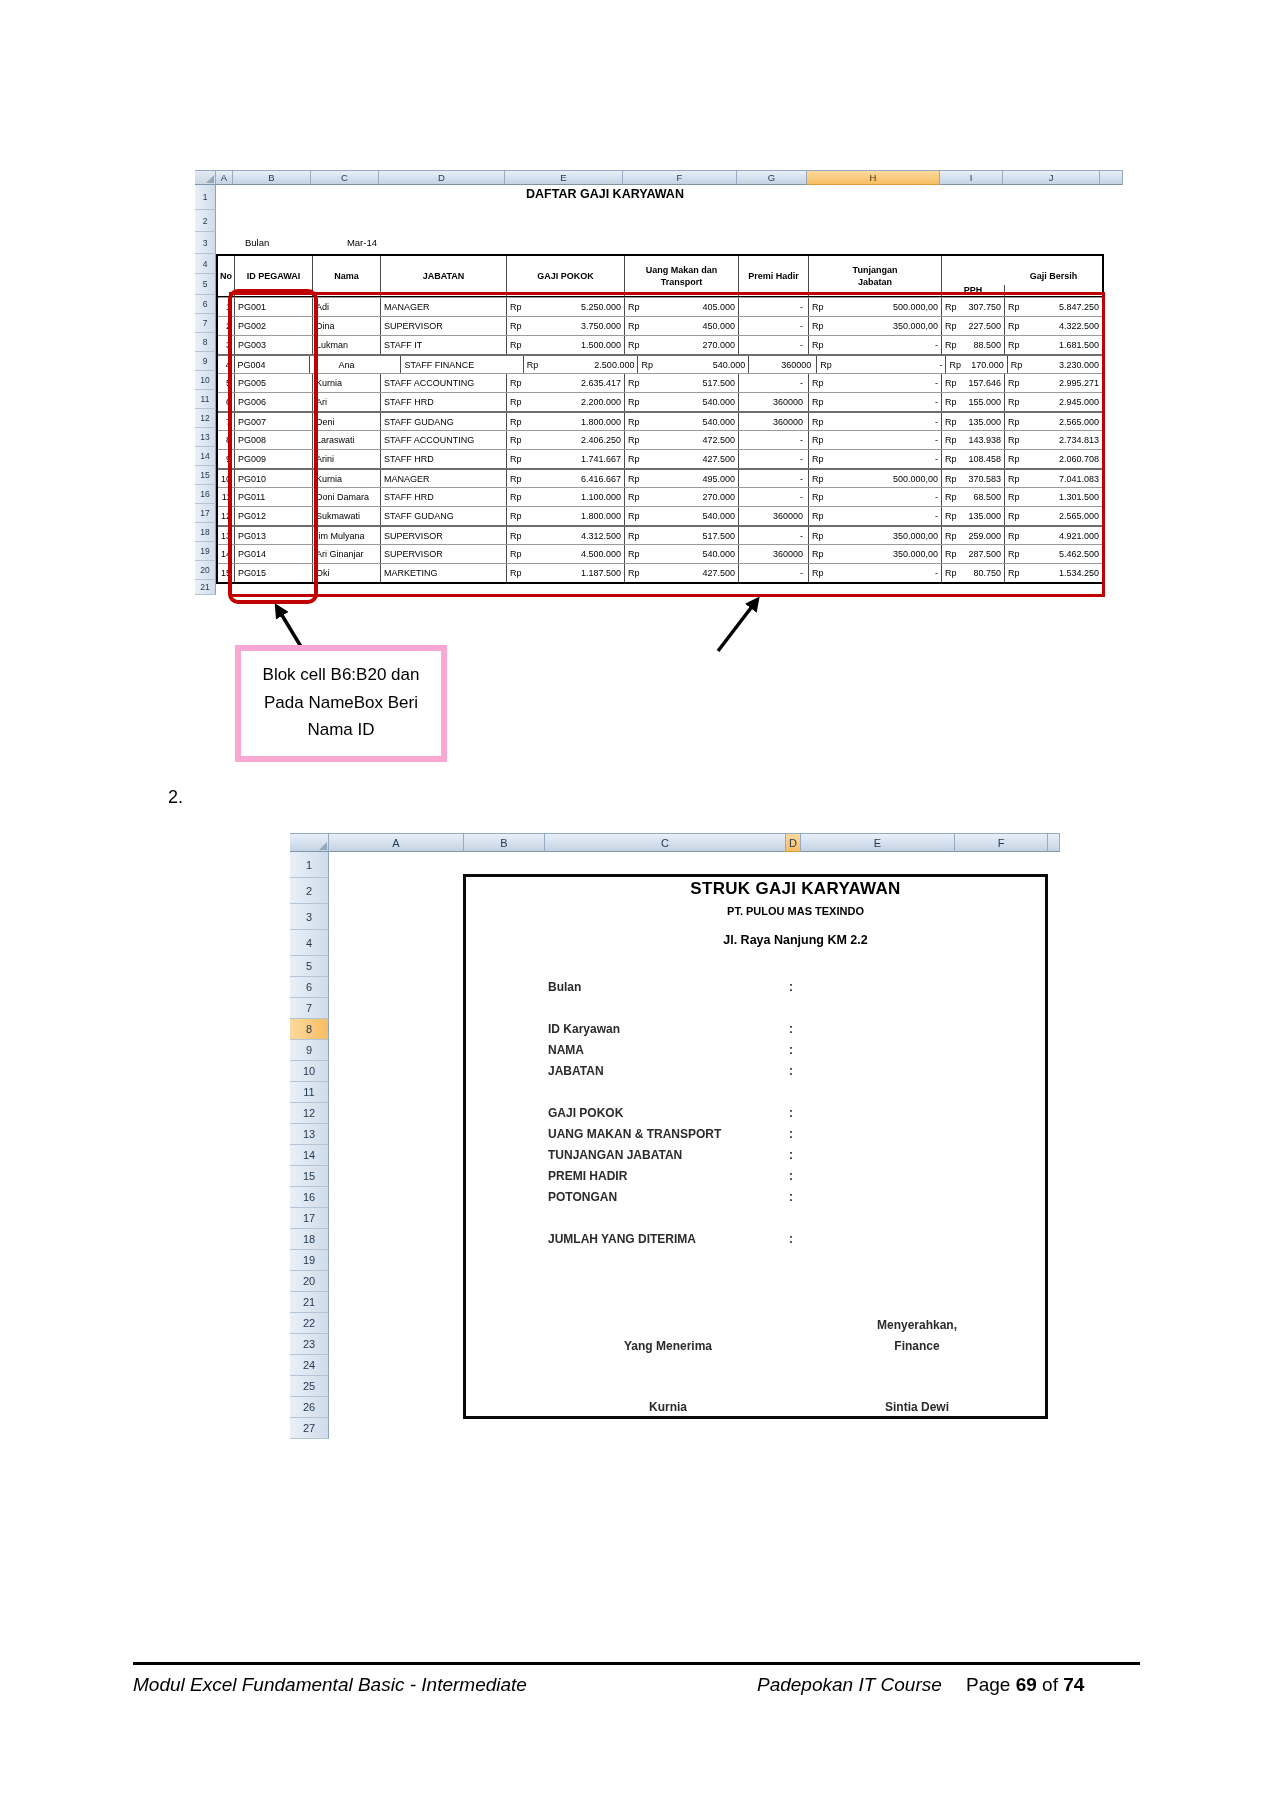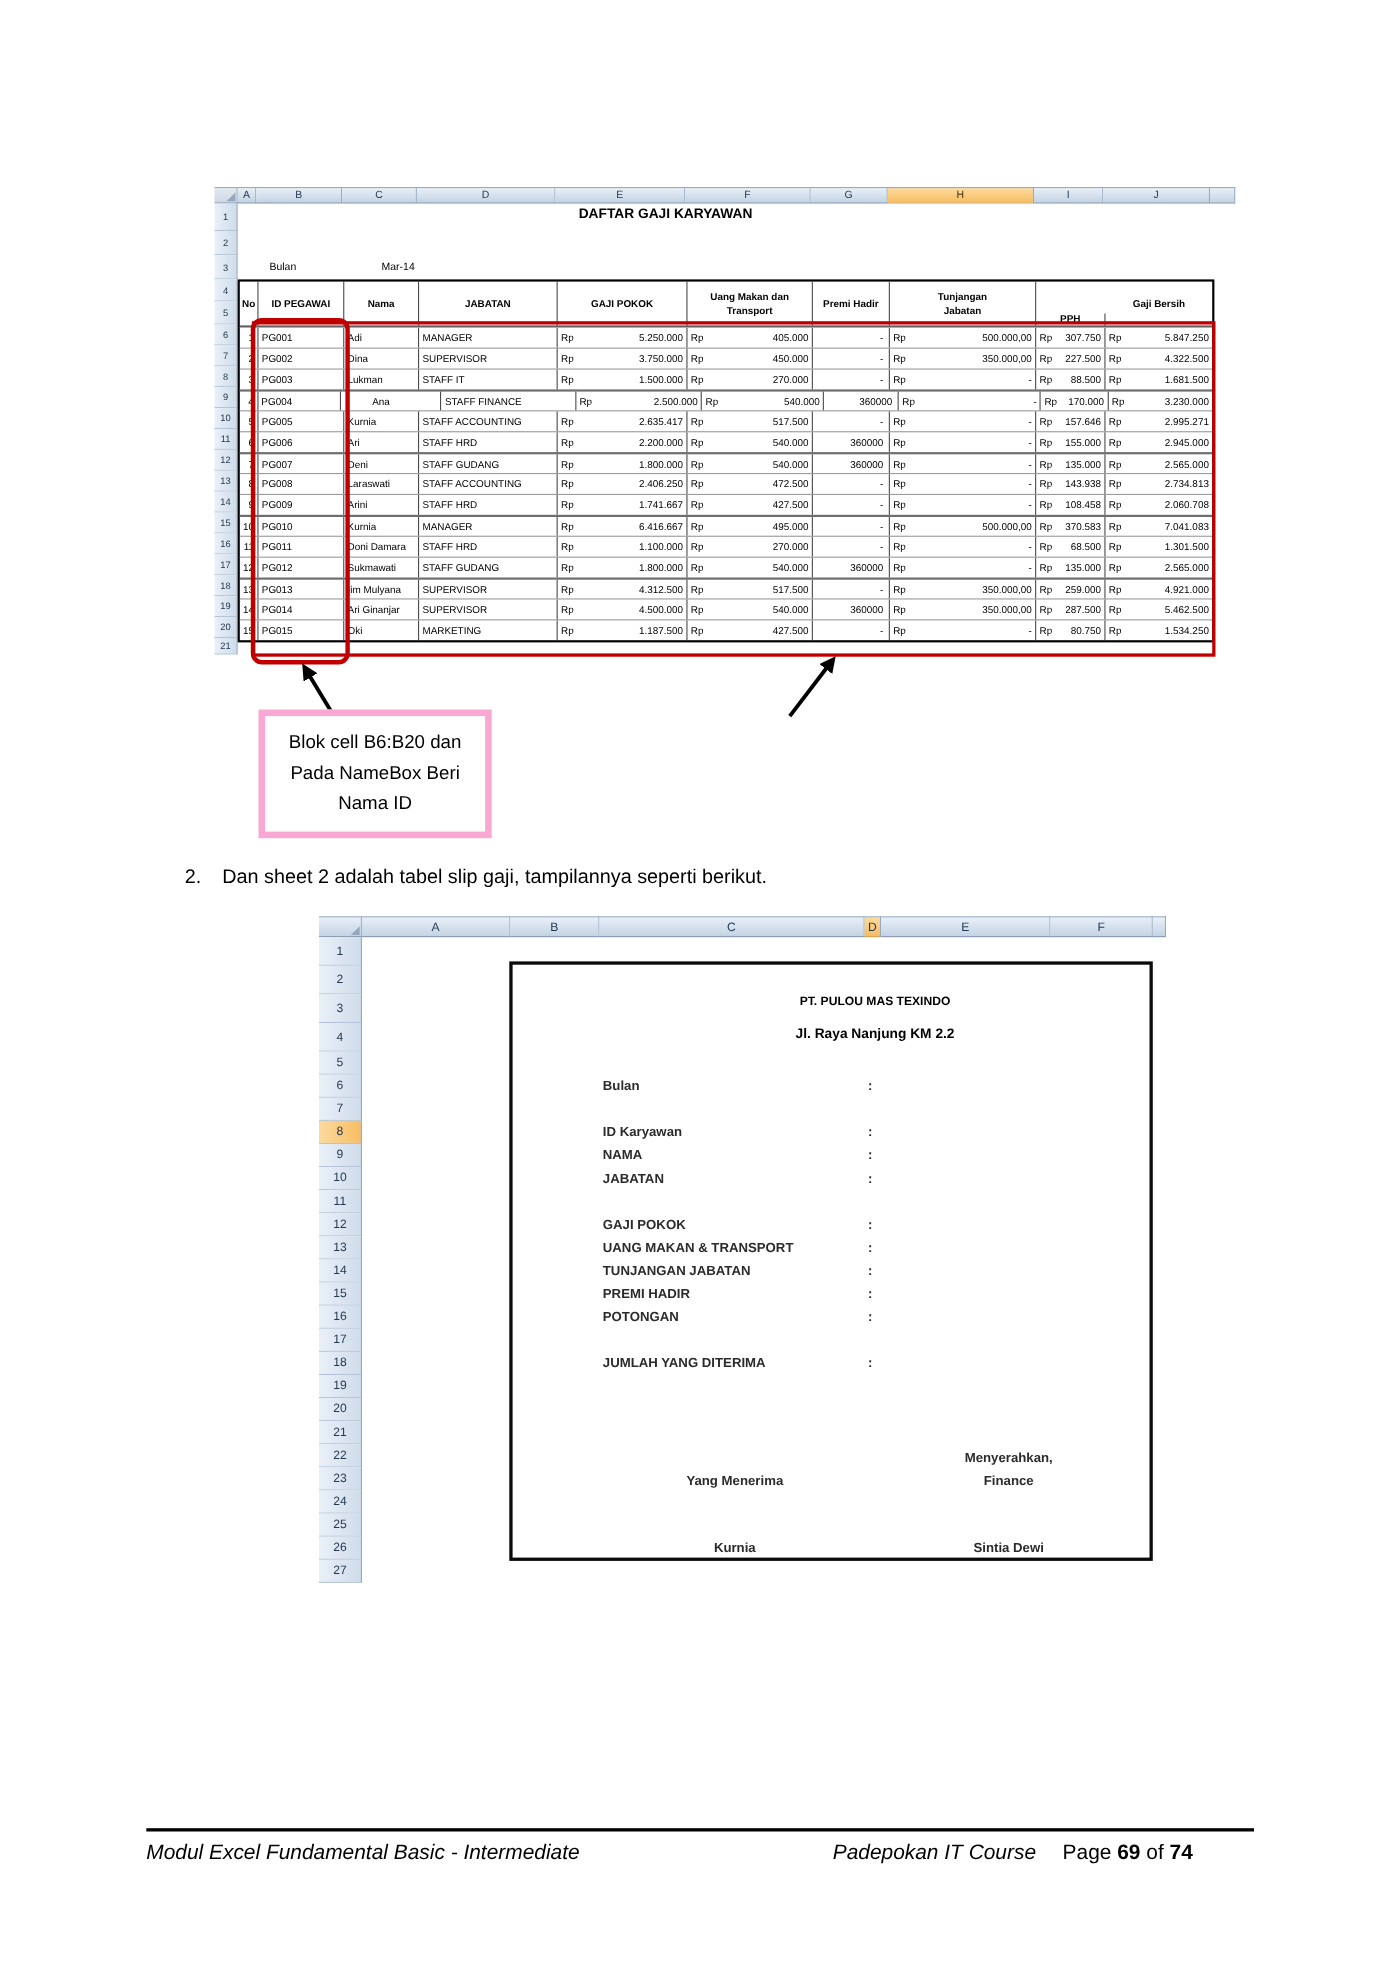--- a/index.html
+++ b/index.html
@@ -572,21 +572,20 @@
     <line x1="718" y1="651" x2="757" y2="600" stroke="#000" stroke-width="3.5" marker-end="url(#ah)"></line>
   </svg>
 
   <div class="callout callout-left">
     <div>Blok cell B6:B20 dan</div>
     <div>Pada NameBox Beri</div>
     <div>Nama ID</div>
   </div>
 
   <div class="body-num">2.</div>
-  <div class="body-text">Dan sheet 2 adalah tabel slip gaji, tampilannya seperti berikut.</div>
 
   <div class="ss2">
     <div class="s2-letters" id="s2-letters">
         <div class="hcell2 corner" style="width: 39px;"></div>
         <div class="hcell2" style="width: 135px;">A</div>
         <div class="hcell2" style="width: 81px;">B</div>
         <div class="hcell2" style="width: 241px;">C</div>
         <div class="hcell2 hl" style="width: 15px;">D</div>
         <div class="hcell2" style="width: 154px;">E</div>
         <div class="hcell2" style="width: 93px;">F</div>
@@ -615,20 +614,21 @@
         <div class="rcell2" style="height: 21px; line-height: 21px;">20</div>
         <div class="rcell2" style="height: 21px; line-height: 21px;">21</div>
         <div class="rcell2" style="height: 21px; line-height: 21px;">22</div>
         <div class="rcell2" style="height: 21px; line-height: 21px;">23</div>
         <div class="rcell2" style="height: 21px; line-height: 21px;">24</div>
         <div class="rcell2" style="height: 21px; line-height: 21px;">25</div>
         <div class="rcell2" style="height: 21px; line-height: 21px;">26</div>
         <div class="rcell2" style="height: 21px; line-height: 21px;">27</div>
       </div>
     <div class="slip"></div>
+    <div class="slip-t1">STRUK GAJI KARYAWAN</div>
     <div class="slip-t2">PT. PULOU MAS TEXINDO</div>
     <div class="slip-t3">Jl. Raya Nanjung KM 2.2</div>
     <div id="slip-fields">
         <div class="sfield" style="top: 147px;">Bulan</div>
         <div class="scolon" style="top: 147px;">:</div>
         <div class="sfield" style="top: 189px;">ID Karyawan</div>
         <div class="scolon" style="top: 189px;">:</div>
         <div class="sfield" style="top: 210px;">NAMA</div>
         <div class="scolon" style="top: 210px;">:</div>
         <div class="sfield" style="top: 231px;">JABATAN</div>

